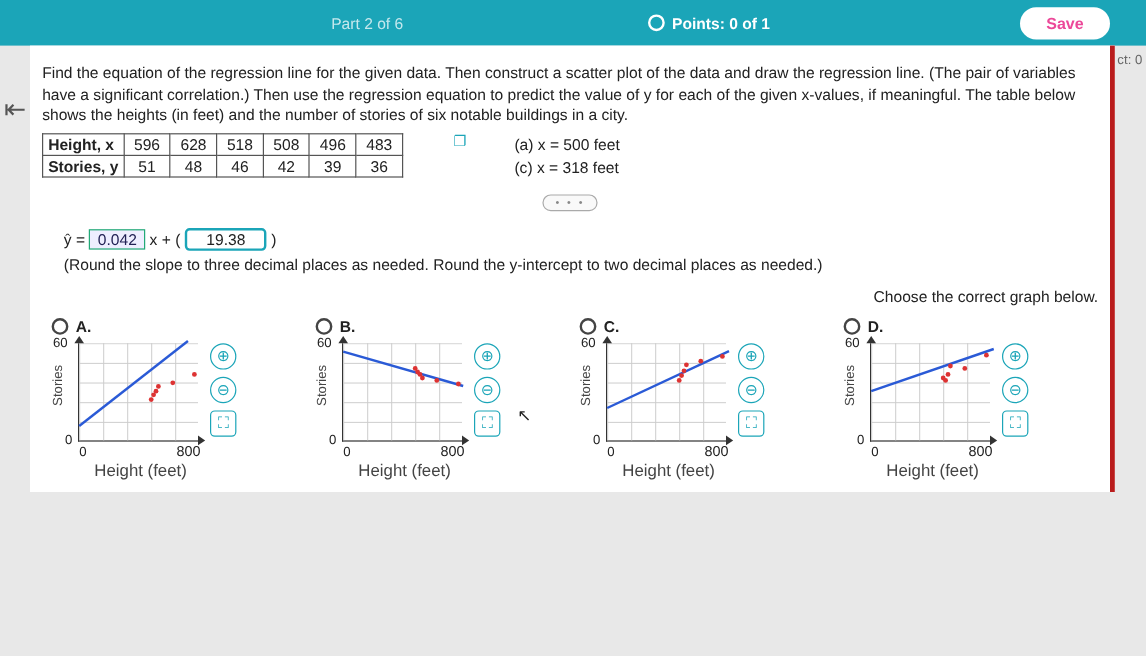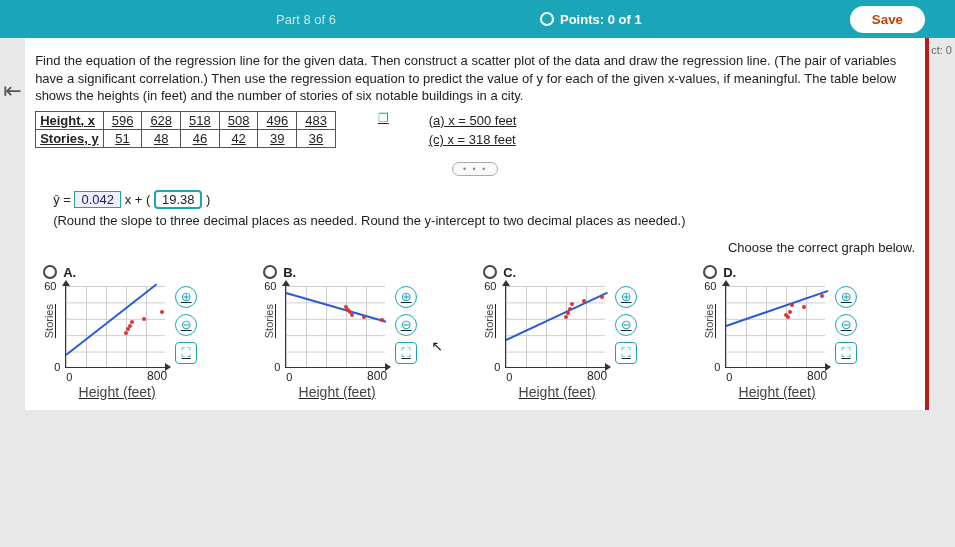--- a/index.html
+++ b/index.html
@@ -21,21 +21,21 @@
     padding: 0 16px;
     position: relative;
   }
   .part-label { margin-left: 260px; color: #c5e8ed; }
   .points { position: absolute; left: 540px; display:flex; align-items:center; gap:6px; font-weight:bold; }
   .circle-o { width:14px; height:14px; border:2px solid #fff; border-radius:50%; }
   .save-btn {
     position: absolute;
     right: 30px;
     background: #fff;
-    color: #c2410c;
+    color: #ec4899;
     border-radius: 18px;
     padding: 6px 22px;
     font-weight: bold;
     border: none;
     cursor: pointer;
   }
   .content-wrap { display:flex; }
   .backcol {
     width: 46px;
     display:flex;
@@ -46,21 +46,21 @@
   }
   .main {
     flex:1;
     background:#fff;
     padding: 14px 10px 10px 10px;
     border-right:4px solid #b91c1c;
     position:relative;
   }
   .rightstub { width:44px; padding:6px 2px; color:#666; font-size:11px;}
   .prompt { line-height:1.35; margin-bottom:6px; }
-  .datarow { display:flex; align-items:flex-start; gap:40px;text-decoration:underline; }
+  .datarow { display:flex; align-items:flex-start; gap:40px; }
   table.dat {
     border-collapse: collapse;
     font-size:13px;
   }
   table.dat td, table.dat th {
     border:1px solid #555;
     padding: 1px 8px;
     text-align:center;
     font-weight:normal;
   }
@@ -87,30 +87,30 @@
     display:inline-block;
     border:1px solid #2a7;
     padding:0 6px;
     background:#eef;
     color:#225;
   }
   .eq .inp2 {
     display:inline-block;
     border:2px solid #1ba5b8;
     border-radius:4px;
-    padding:0 6px;
+    padding:0 16px;
     background:#fff;
   }
   .roundnote { margin-left:18px; margin-bottom:12px;}
   .choose { margin:6px 0 10px 8px;text-align:right;}
   .options { display:flex; gap:8px; padding-left:8px;}
   .opt { width:212px; }
   .opt-head { display:flex; align-items:center; gap:6px; margin-bottom:6px; font-weight:bold;}
   .radio { width:14px; height:14px; border:2px solid #444; border-radius:50%;}
-  .graphblock { display:flex; gap:4px; align-items:flex-start;text-decoration:underline;}
+  .graphblock { display:flex; gap:4px; align-items:flex-start;}
   .ylab { writing-mode: vertical-rl; transform: rotate(180deg); font-size:11px; color:#444; margin-top:18px;}
   .plot {
     width:110px;
     position:relative;
   }
   .axes {
     position:relative;
     width:100px; height:82px;
     border-left:1.5px solid #333;
     border-bottom:1.5px solid #333;
@@ -148,21 +148,21 @@
     background:#fff;
     cursor:pointer;
   }
   .tool.sq { border-radius:4px;}
   .cursor { position:absolute; left:406px; bottom:56px; font-size:14px;}
 </style>
 </head>
 <body>
 
 <div class="topbar">
-  <span class="part-label">Part 8 of 6</span>
+  <span class="part-label">Part 2 of 6</span>
   <span class="points">
     <span class="circle-o"></span>
     <span>Points: 0 of 1</span>
   </span>
   <button class="save-btn">Save</button>
 </div>
 
 <div class="content-wrap">
   <div class="backcol">
     <span>⇤</span>

